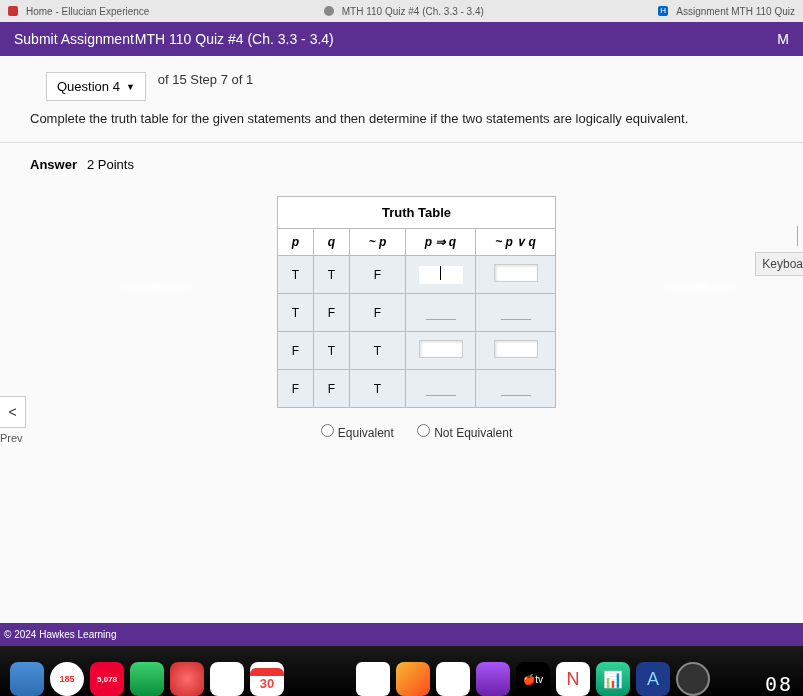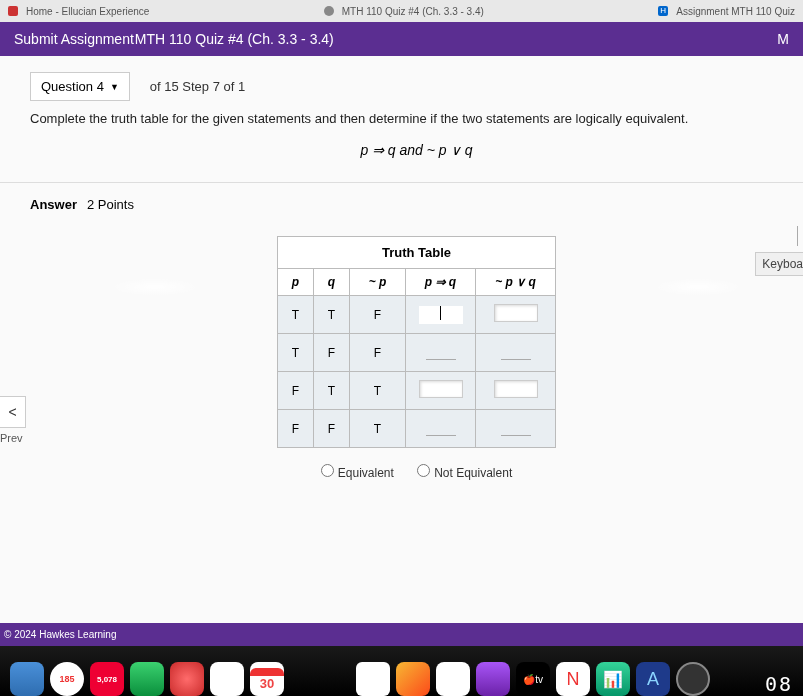--- a/index.html
+++ b/index.html
@@ -3,21 +3,21 @@
 <meta charset="utf-8">
 <style>
 *{box-sizing:border-box;margin:0;padding:0;font-family:Arial,Helvetica,sans-serif}
 body{width:803px;height:696px;overflow:hidden;background:#d8d8d8}
 .browser-tabs{height:22px;background:#e8e8e8;display:flex;font-size:10px;color:#555;align-items:center;padding:0 8px;gap:40px}
 .browser-tabs .tab{display:flex;align-items:center;gap:8px}
 .tab-ico{width:10px;height:10px;border-radius:2px;display:inline-block}
 .purple-bar{background:#5b2e91;color:#fff;height:34px;display:flex;align-items:center;padding:0 14px;font-size:14px;justify-content:space-between}
 .purple-bar .left{display:flex;gap:1px}
 .content-area{background:#fafafa;height:590px;position:relative;padding:10px 0 0 30px}
-.q-header{display:flex;align-items:center;gap:20px;margin:6px 0 10px 0}
+.q-header{display:flex;gap:12px;margin:6px 0 10px 16px}
 .q-dropdown{border:1px solid #ccc;background:#fff;padding:6px 10px;font-size:13px;display:flex;align-items:center;gap:6px}
 .caret{font-size:9px}
 .q-step{font-size:13px;color:#333}
 .instruction{font-size:13px;color:#222;margin:8px 0 16px 0}
 .formula{text-align:center;font-size:14px;font-style:italic;margin-bottom:24px}
 .divider{border-top:1px solid #ddd;margin:0 -30px 0 -30px}
 .answer-row{display:flex;align-items:center;padding:14px 0;font-size:13px}
 .answer-row b{margin-right:10px}
 .keyboa{position:absolute;right:0;top:196px;font-size:12px;color:#444;background:#f0f0f0;padding:4px 0 4px 6px;border-left:1px solid #ccc;border-top:1px solid #ccc;border-bottom:1px solid #ccc}
 .table-wrap{display:flex;justify-content:center;margin-top:10px}
@@ -76,21 +76,20 @@
 
   <div class="q-header">
     <div class="q-dropdown">
       <span>Question 4</span>
       <span class="caret">▼</span>
     </div>
     <span class="q-step">of 15 Step 7 of 1</span>
   </div>
 
   <div class="instruction">Complete the truth table for the given statements and then determine if the two statements are logically equivalent.</div>
-  <div class="formula">p ⇒ q  and  ~ p ∨ q</div>
 
   <div class="divider"></div>
 
   <div class="answer-row">
     <b>Answer</b>
     <span>2 Points</span>
   </div>
   <div class="right-edge"></div>
   <div class="keyboa">Keyboa</div>
 

